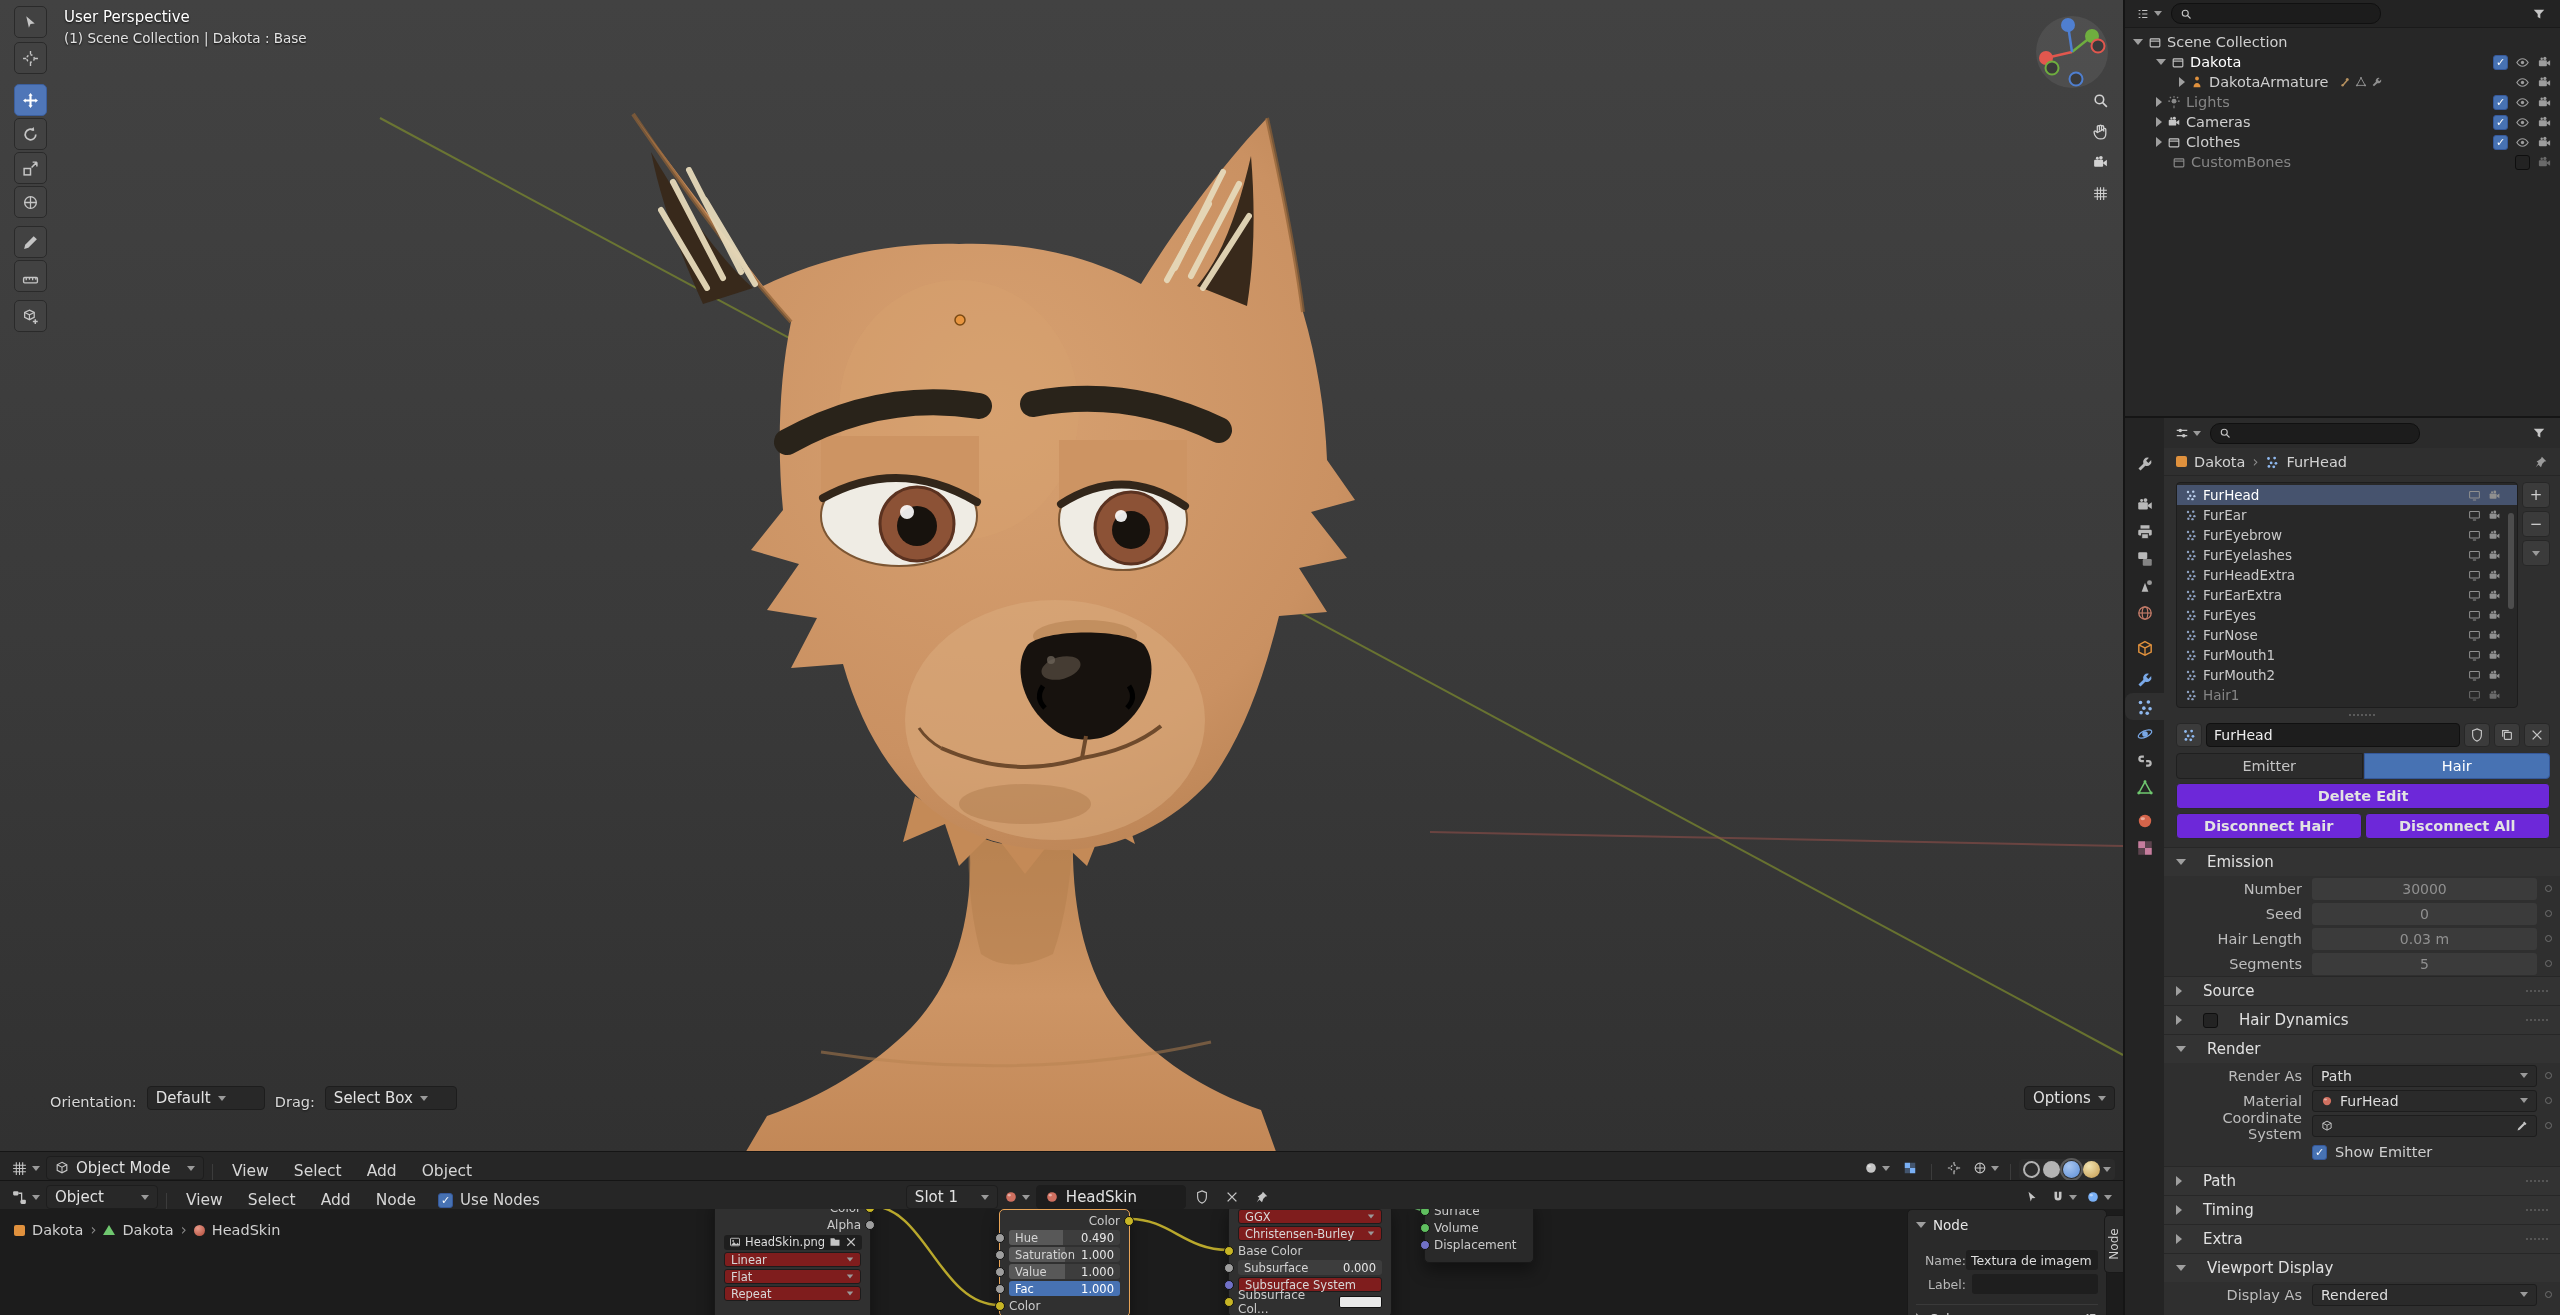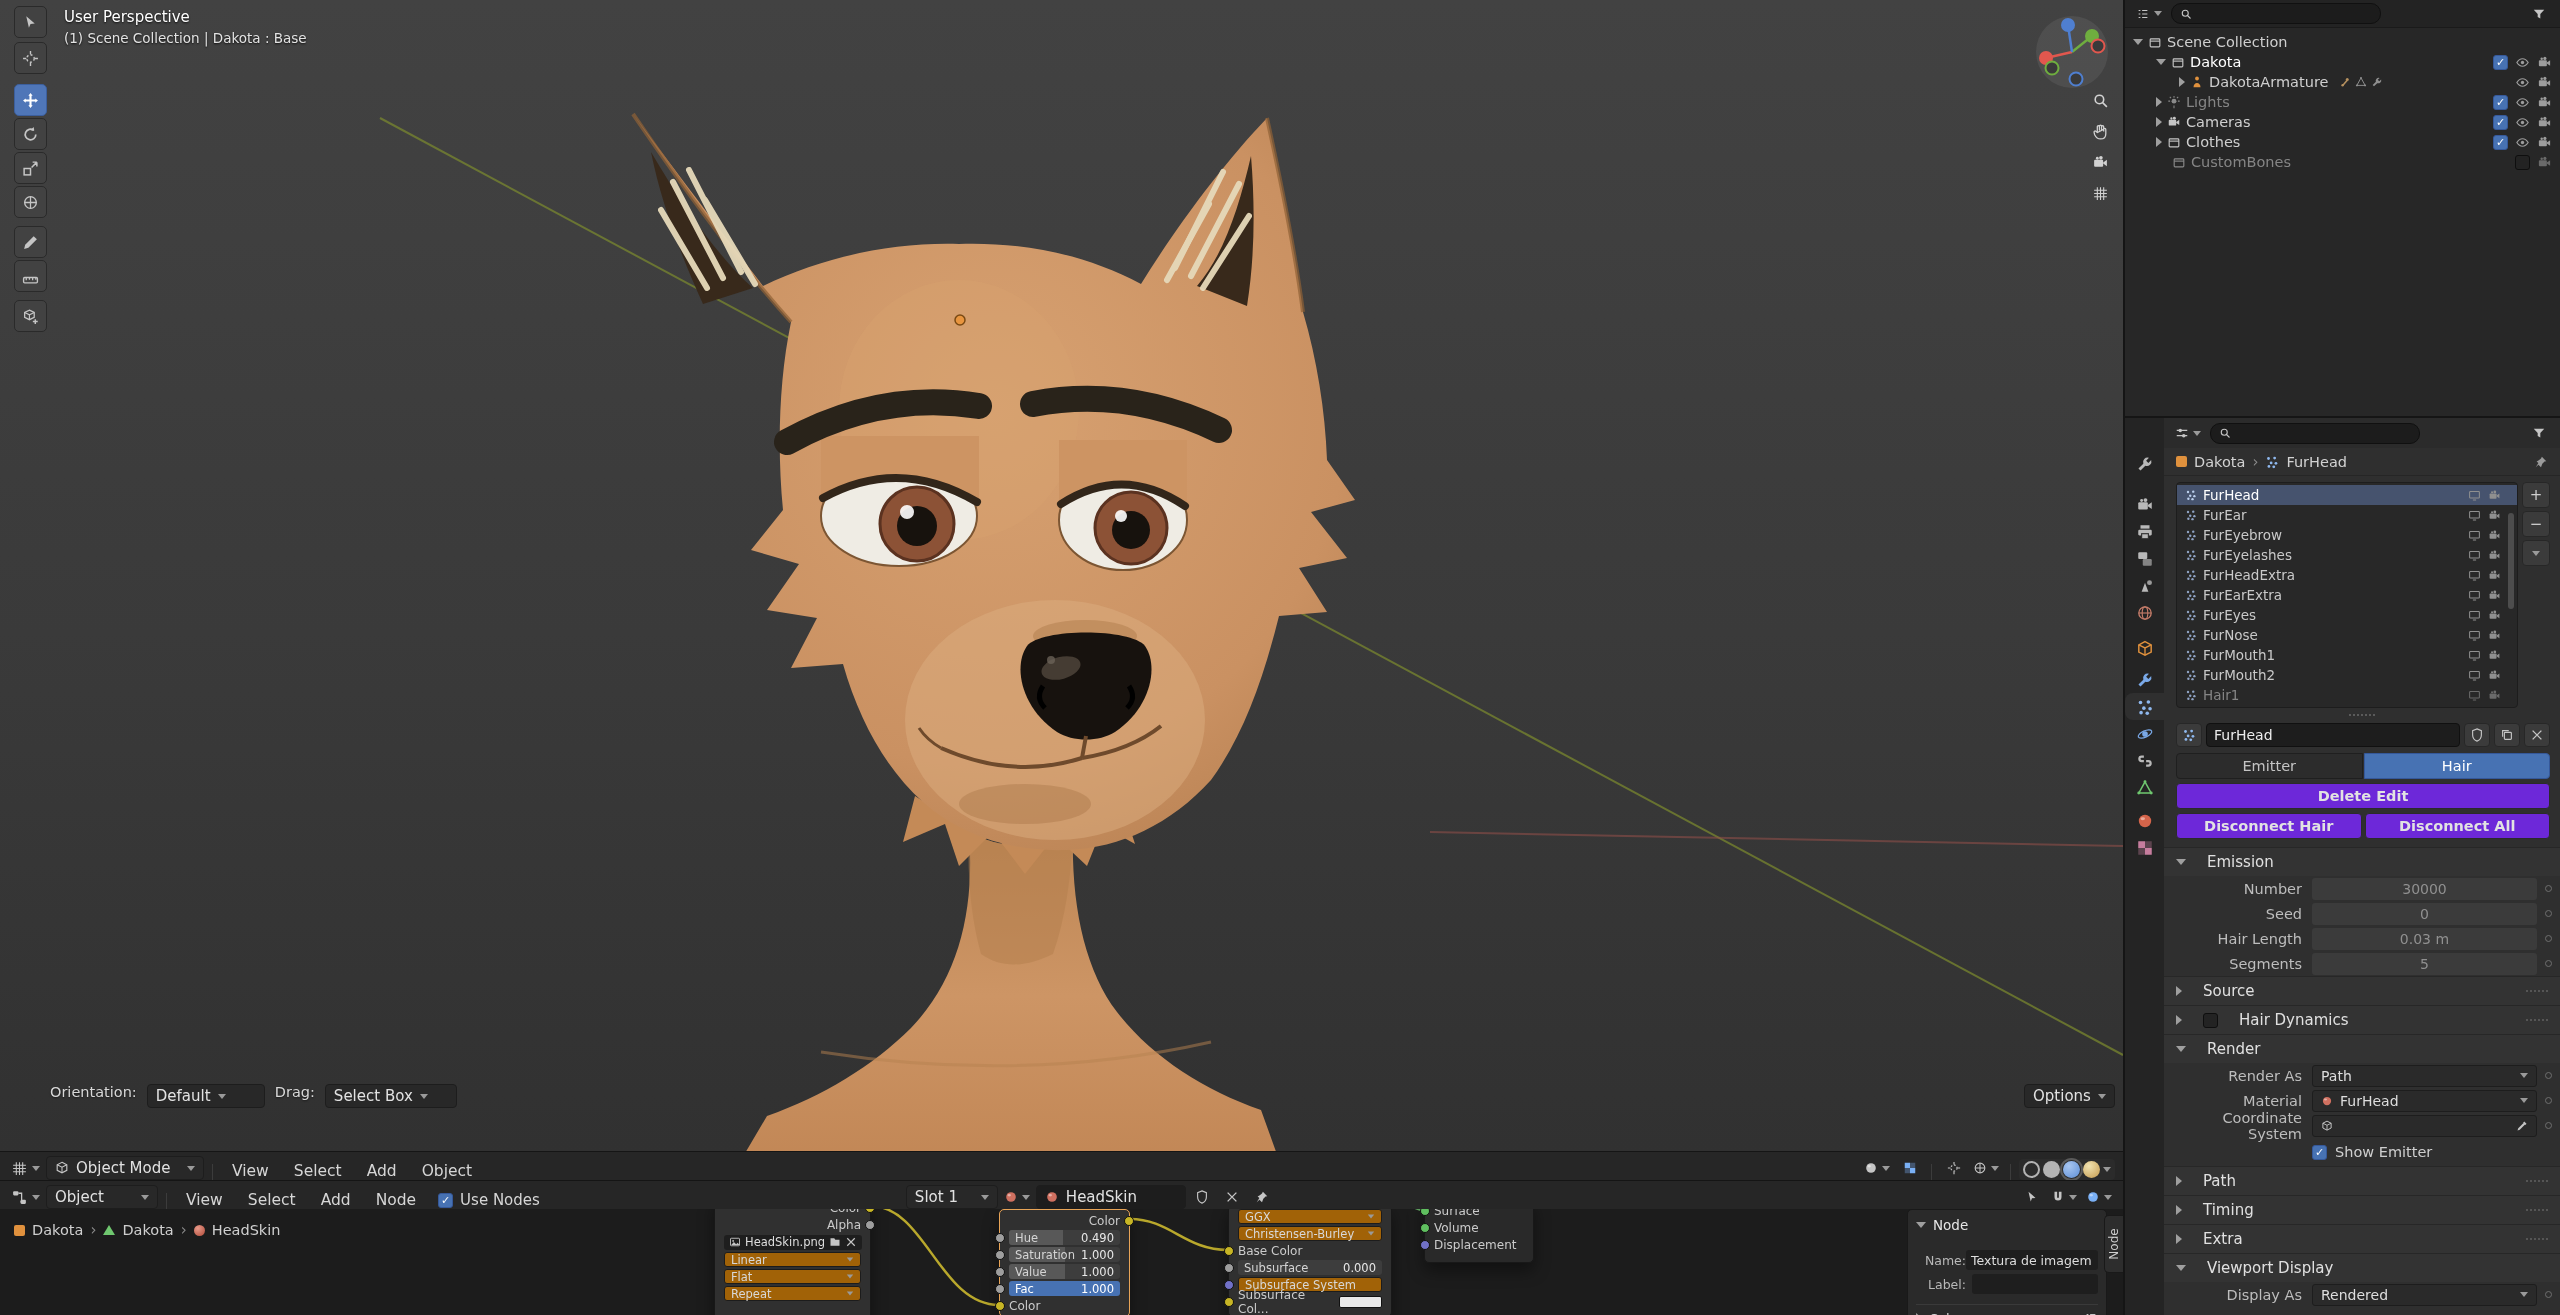--- a/index.html
+++ b/index.html
@@ -32,36 +32,36 @@
   #viewport { left:0; top:0; width:2123px; height:1151px; overflow:hidden;
     background:linear-gradient(#424242,#3a3a3a 55%,#313131); }
   .vp-text1 { left:64px; top:8px; font-size:15px; color:#fff; text-shadow:0 1px 2px rgba(0,0,0,.8); }
   .vp-text2 { left:64px; top:30px; font-size:13.5px; color:#e3e3e3; text-shadow:0 1px 2px rgba(0,0,0,.8); }
   .tbtn { position:absolute; left:14px; width:33px; height:32px; background:rgba(66,66,66,.9);
     border:1px solid #2a2a2a; border-radius:5px; display:flex; align-items:center; justify-content:center; }
   .tbtn.active { background:#4f76b8; border-color:#3c5f9d; }
   .tbtn.active .ic { color:#fff; }
   .navic { position:absolute; left:2088px; width:24px; height:24px; display:flex; align-items:center; justify-content:center; }
   .navic .ic{ color:#d2d2d2; }
-  .vpfoot { position:absolute; top:1084px; height:26px; display:flex; align-items:flex-start; gap:10px; }
+  .vpfoot { position:absolute; top:1084px; height:26px; display:flex; align-items:flex-end; gap:10px; }
   .flab { font-size:14.5px; color:#d8d8d8; text-shadow:0 1px 2px rgba(0,0,0,.5);}
 
   
   #node-canvas { left:0; top:1209px; width:2123px; height:106px; background:#1c1c1c; overflow:hidden; position:absolute; }
   .node { position:absolute; background:rgba(50,50,50,.97); border:1px solid #181818; border-radius:5px;
     box-shadow:0 8px 16px rgba(0,0,0,.4); font-size:12px; color:#cbcbcb; padding-top:2px; }
   .nrow { height:17px; display:flex; align-items:center; padding:0 9px; position:relative; gap:5px;}
   .nrow.fh { height:18px; }
   .nrow.out { justify-content:flex-end; }
   .sock { position:absolute; width:10px; height:10px; border-radius:50%; border:1px solid #101010; top:50%; margin-top:-5px; }
   .sock.l{ left:-5px; } .sock.r{ right:-5px; }
   .sy{background:#c7b525;} .sg{background:#9e9e9e;} .sgr{background:#5fbf5f;} .sv{background:#7070c7;}
   .nfield { background:#1e1e1e; border-radius:3px; height:15px; flex:1; display:flex; align-items:center;
     padding:0 5px; gap:4px; font-size:11.5px; color:#dedede; }
-  .nddl { background:#a16207; border:1px solid #1c1c1c; border-radius:3px; height:15px; flex:1;
+  .nddl { background:#7f1d1d; border:1px solid #1c1c1c; border-radius:3px; height:15px; flex:1;
     display:flex; align-items:center; padding:0 6px; font-size:11.5px; color:#d8d8d8; }
   .nddl .chev{ margin-left:auto; transform:scale(.8); }
   .nslider { position:relative; background:#3d3d3d; border-radius:3px; height:15px; flex:1; overflow:hidden; font-size:11.5px;}
   .nslider .fill { position:absolute; left:0; top:0; bottom:0; background:#585858; }
   .nslider.blue { background:#4772b3; }
   .nslider.blue .lb,.nslider.blue .vl{ color:#fff; }
   .nslider .lb { position:absolute; left:6px; top:1px; color:#d5d5d5;}
   .nslider .vl { position:absolute; right:6px; top:1px; color:#e8e8e8;}
   .crumb { position:absolute; left:14px; top:12px; display:flex; align-items:center; gap:7px; font-size:14.5px; color:#cfcfcf; }
   .bsep::after { content:"›"; color:#8a8a8a; font-size:15px; }

